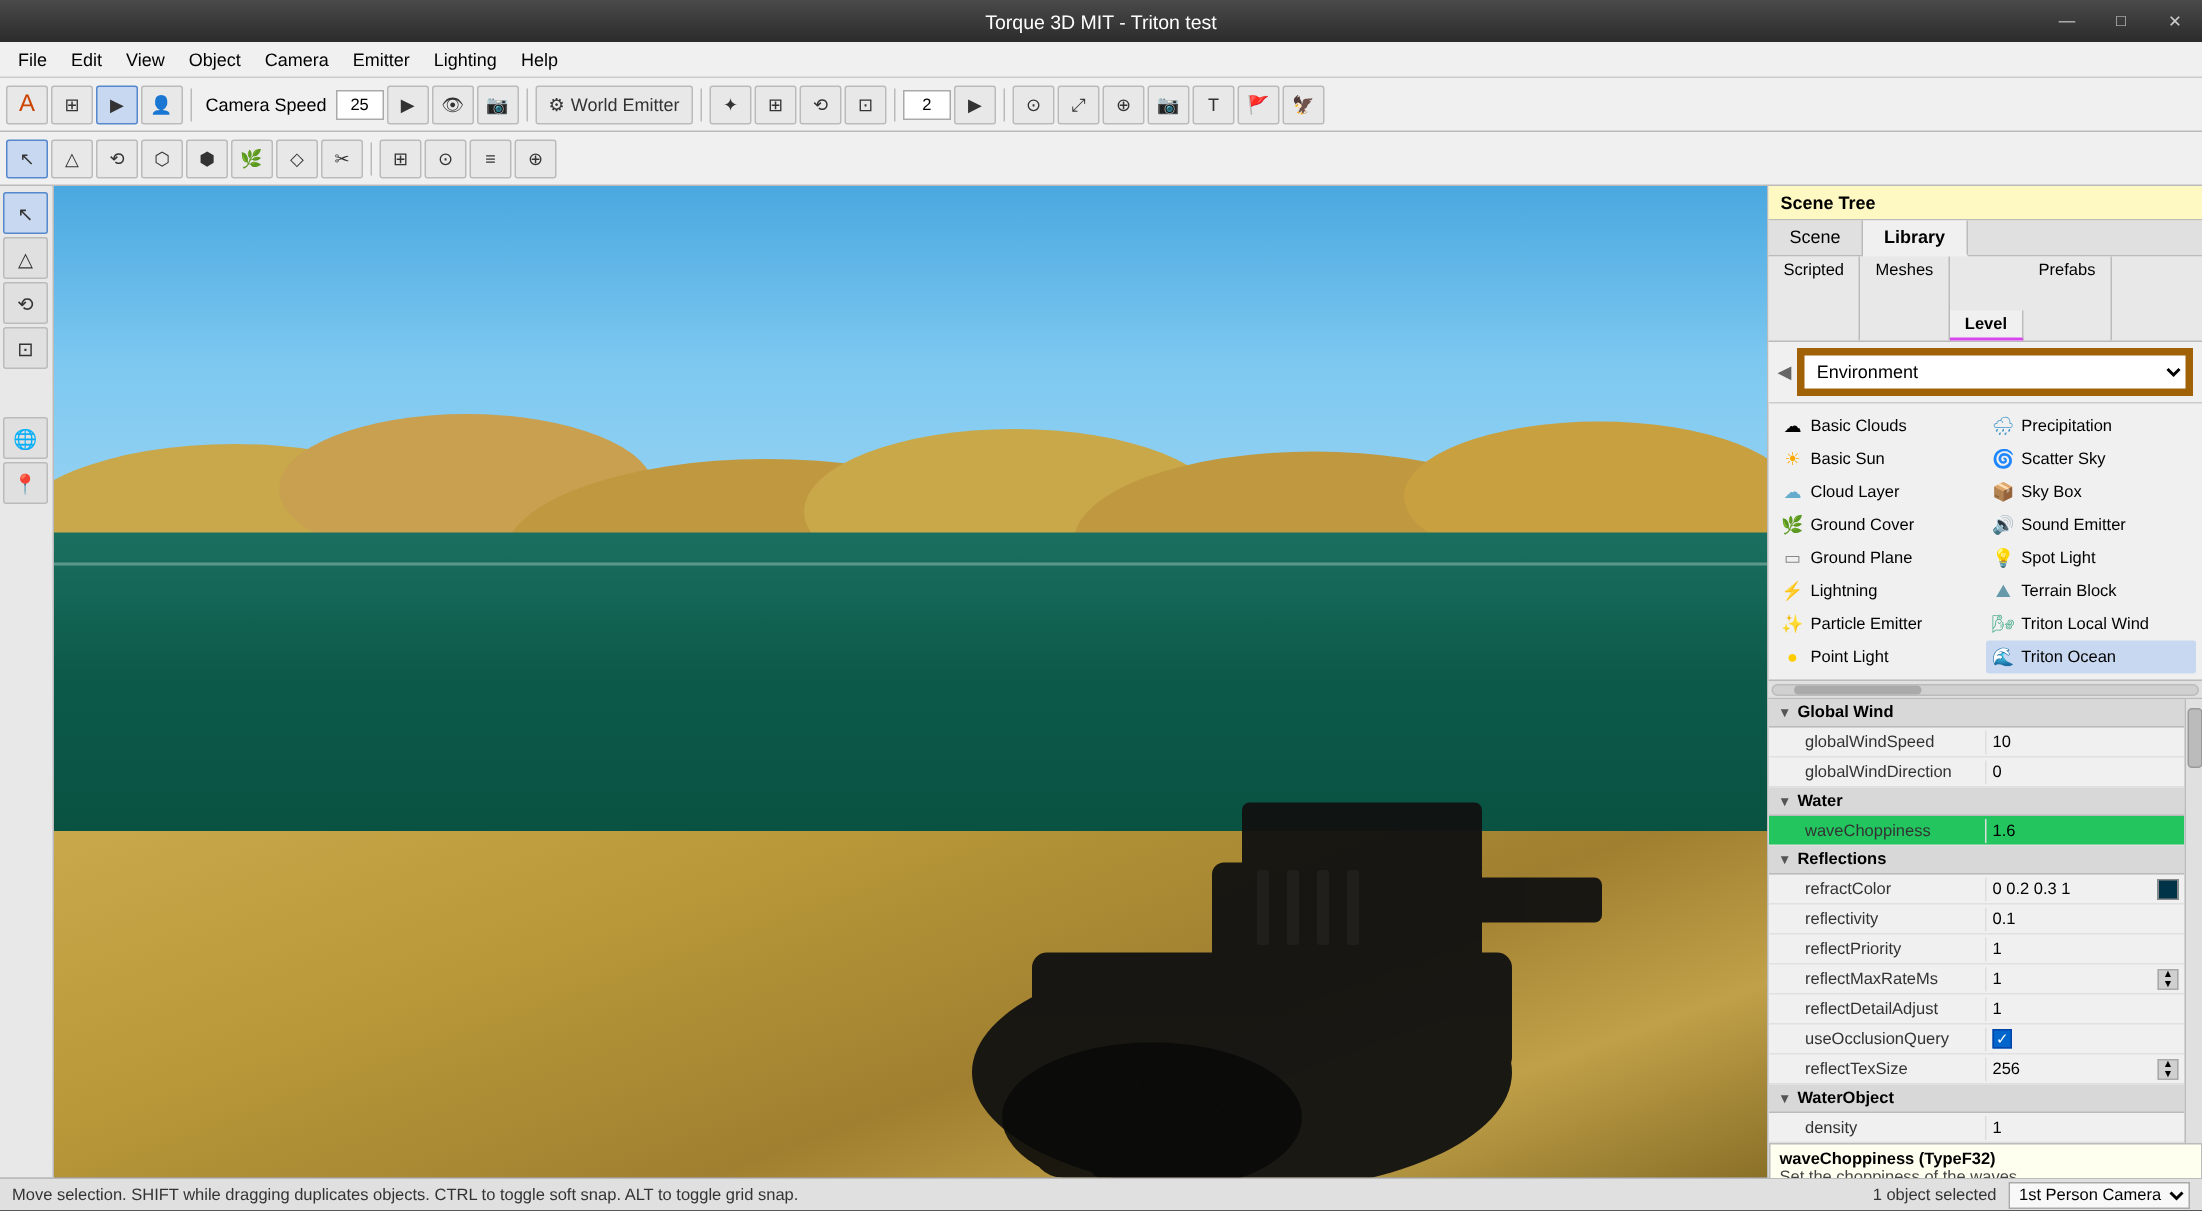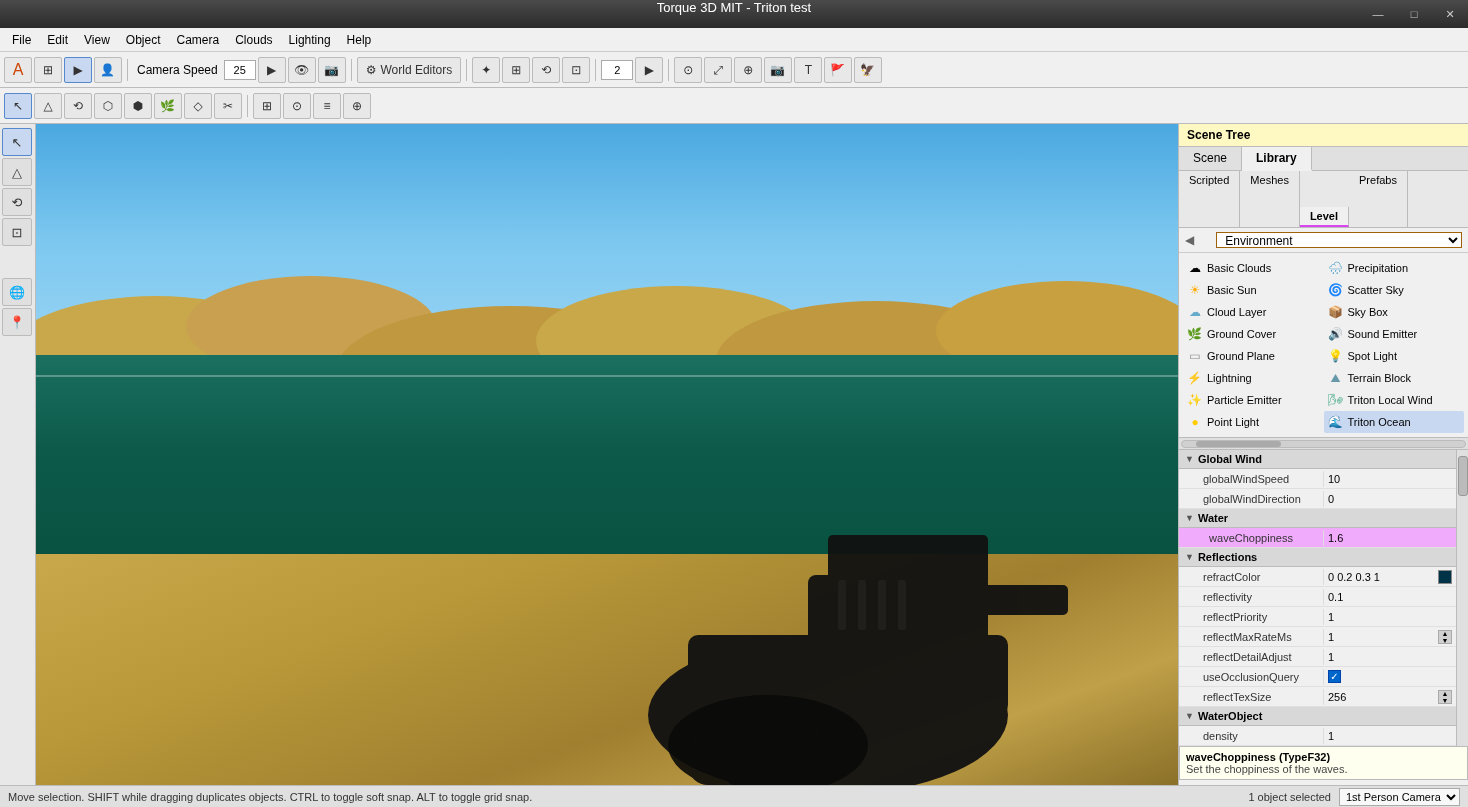--- a/index.html
+++ b/index.html
@@ -3,21 +3,21 @@
   <meta charset="utf-8">
   <style>
     * { margin: 0; padding: 0; box-sizing: border-box; }
     body { width: 1468px; height: 807px; overflow: hidden; font-family: 'Segoe UI', Arial, sans-serif; font-size: 12px; background: #2b2b2b; color: #000; }
 
     
     #titlebar {
       height: 28px;
       background: linear-gradient(to bottom, #4a4a4a, #2b2b2b);
       display: flex;
-      align-items: flex-start;
+      align-items: center;
       justify-content: center;
       color: #fff;
       font-size: 13px;
       position: relative;
     }
     #titlebar .win-controls {
       position: absolute;
       right: 0;
       top: 0;
       display: flex;
@@ -196,26 +196,25 @@
       display: flex;
       align-items: center;
       padding: 4px 6px;
       background: #f0f0f0;
       border-bottom: 1px solid #ccc;
       gap: 4px;
     }
     .env-arrow { color: #666; cursor: pointer; }
     .env-select {
       flex: 1;
-      height: 16px;
-      border: 1px solid #a16207;
+      height: 32px;
+      border: 5px solid #a16207;
       background: #fff;
       font-size: 12px;
       padding: 0 4px;
-      margin-left: 18px;
     }
 
     
     #env-grid {
       display: grid;
       grid-template-columns: 1fr 1fr;
       padding: 4px;
       gap: 0;
     }
     .env-item {
@@ -446,40 +445,40 @@
     <button class="win-btn close">✕</button>
   </div>
 </div>
 
 <div id="menubar">
   <span class="menu-item">File</span>
   <span class="menu-item">Edit</span>
   <span class="menu-item">View</span>
   <span class="menu-item">Object</span>
   <span class="menu-item">Camera</span>
-  <span class="menu-item">Clouds</span>
+  <span class="menu-item">Emitter</span>
   <span class="menu-item">Lighting</span>
   <span class="menu-item">Help</span>
 </div>
 
 <div id="toolbar">
   <div class="tb-btn" style="font-size:16px; color:#cc4400;">A</div>
   <div class="tb-btn">⊞</div>
   <div class="tb-btn active">▶</div>
   <div class="tb-btn">👤</div>
   <div class="tb-separator"></div>
   <span class="tb-text">Camera Speed</span>
   <input class="tb-input" type="text" value="25" style="">
   <div class="tb-btn">▶</div>
   <div class="tb-btn">👁</div>
   <div class="tb-btn">📷</div>
   <div class="tb-separator"></div>
   <div class="tb-label-btn">
     <span>⚙</span>
-    <span>World Editors</span>
+    <span>World Emitter</span>
   </div>
   <div class="tb-separator"></div>
   <div class="tb-btn">✦</div>
   <div class="tb-btn">⊞</div>
   <div class="tb-btn">⟲</div>
   <div class="tb-btn">⊡</div>
   <div class="tb-separator"></div>
   <input class="tb-input" type="text" value="2" style="">
   <div class="tb-btn">▶</div>
   <div class="tb-separator"></div>
@@ -694,21 +693,21 @@
             <div class="insp-label">globalWindDirection</div>
             <div class="insp-value">
                 <span>0</span>
               </div>
           </div>
 
           <div class="insp-section-header">
             <span class="insp-arrow">▼</span>
             <span>Water</span>
           </div>
-          <div class="insp-row" style="background:#f0abfc;text-align:center;">
+          <div class="insp-row" style="background:#22c55e;">
             <div class="insp-label">waveChoppiness</div>
             <div class="insp-value">
                 <span>1.6</span>
               </div>
           </div>
 
           <div class="insp-section-header">
             <span class="insp-arrow">▼</span>
             <span>Reflections</span>
           </div>

